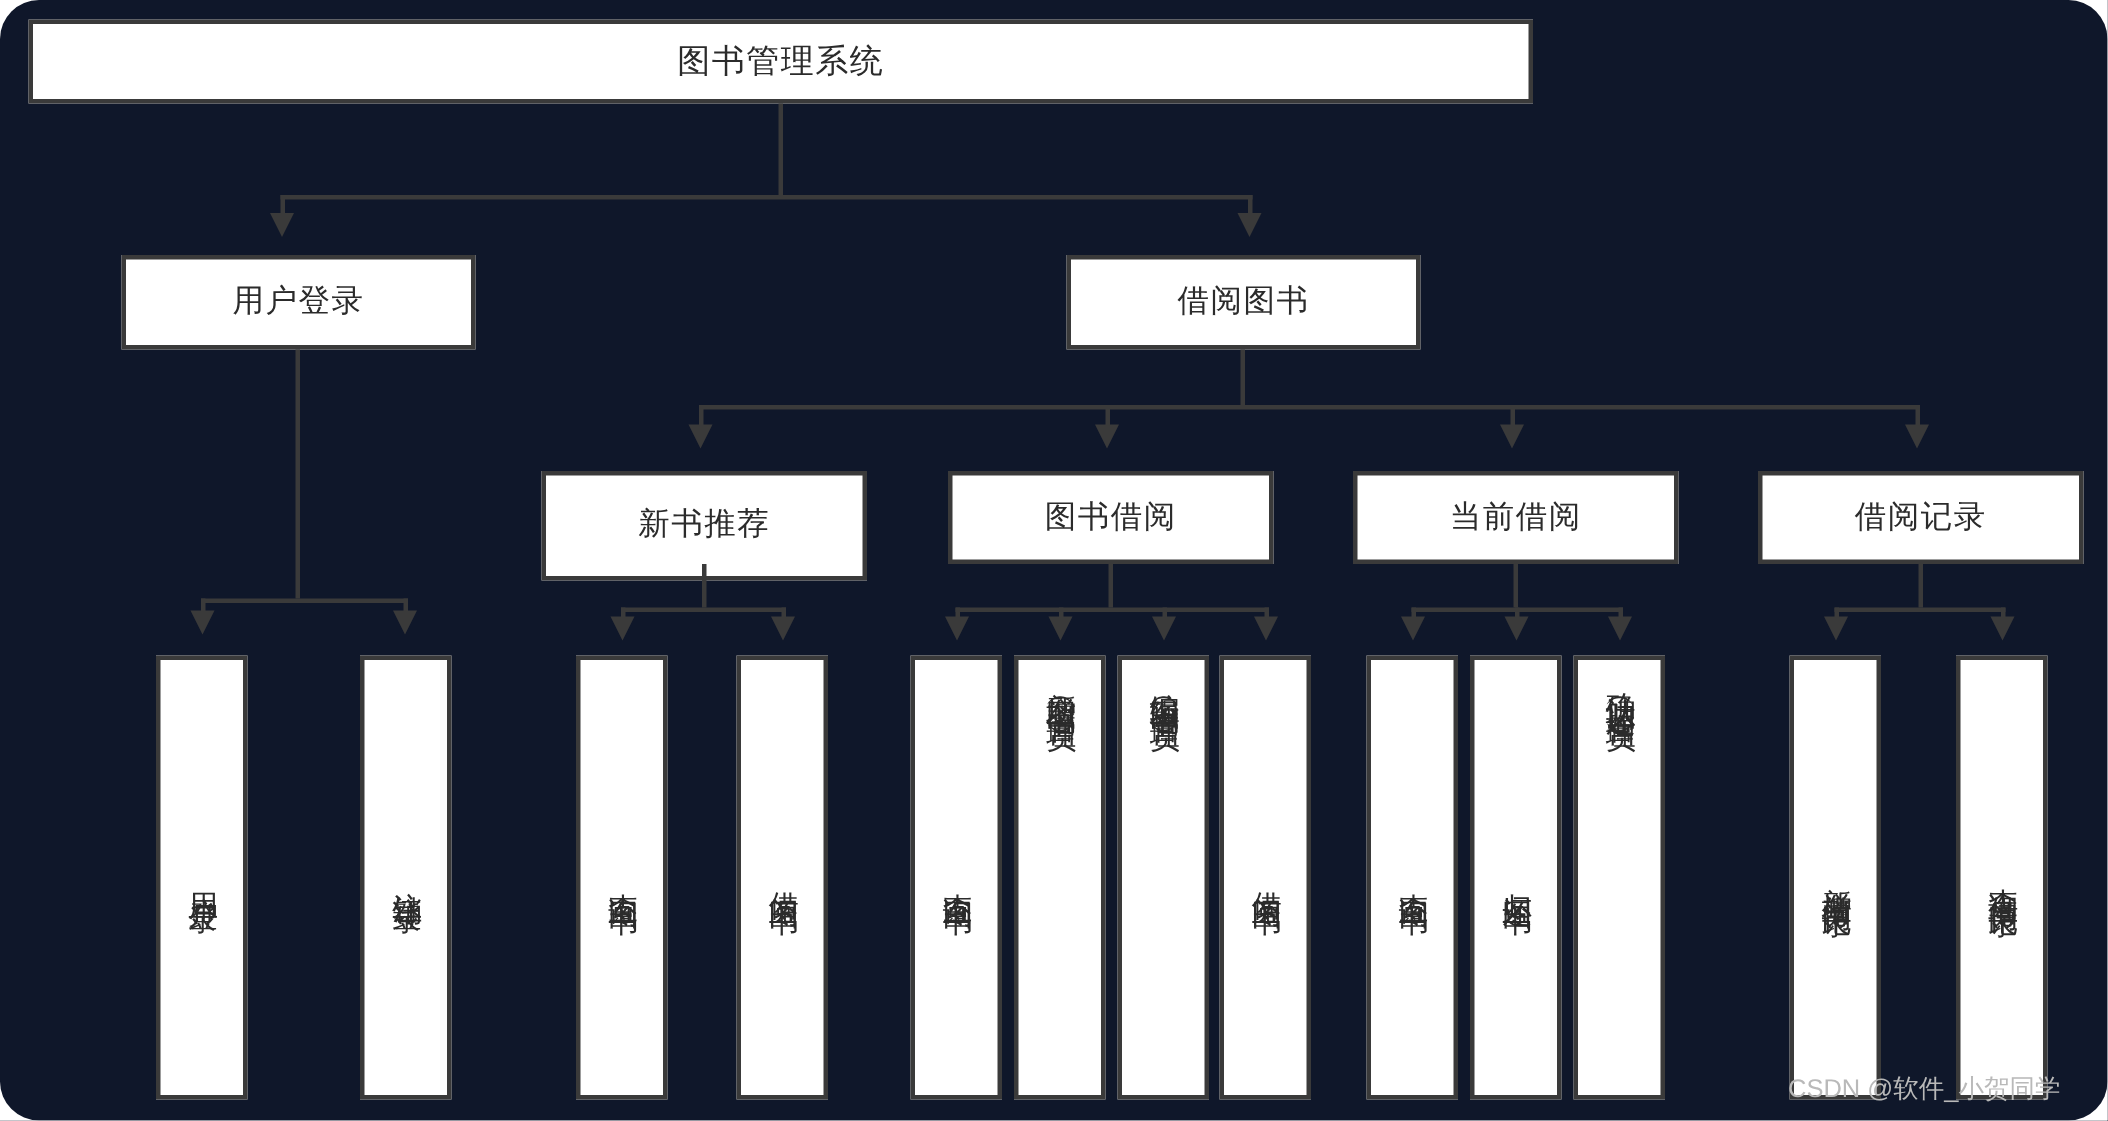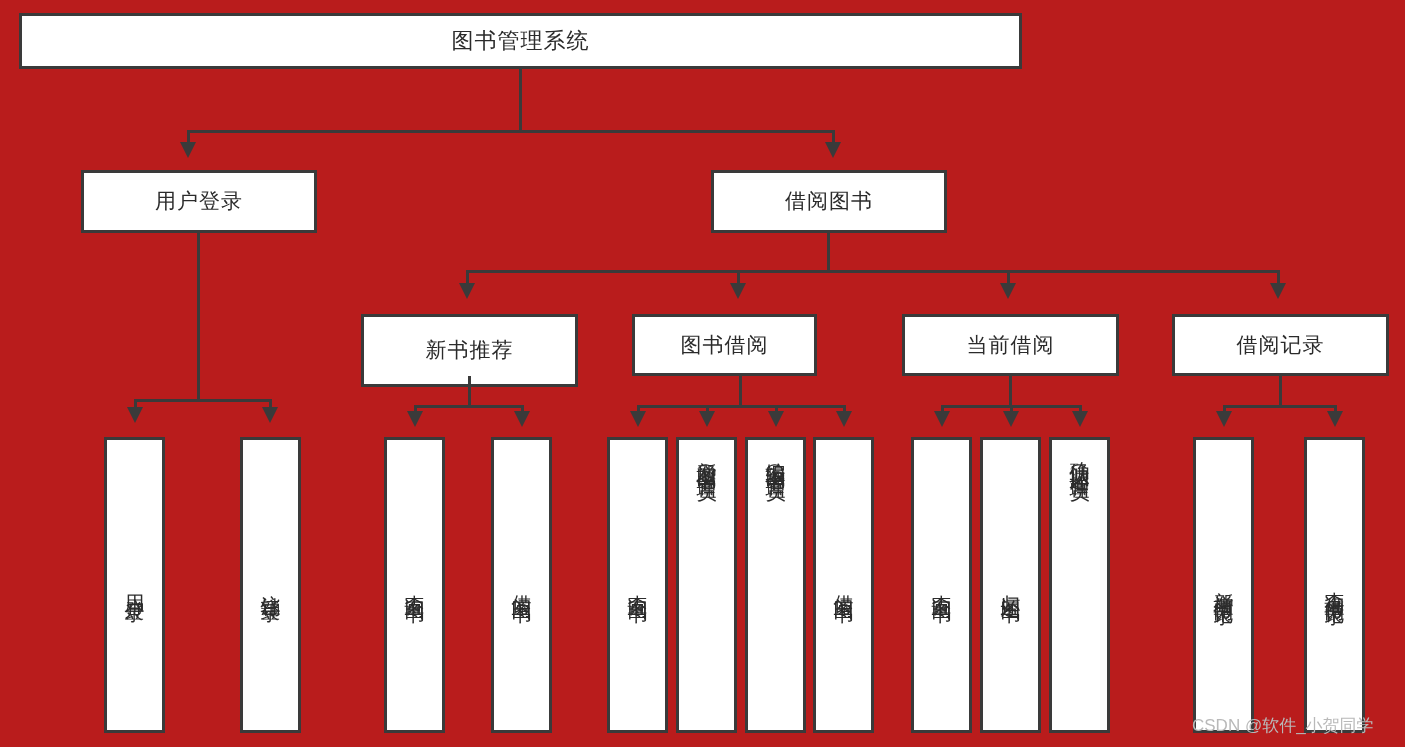--- a/index.html
+++ b/index.html
@@ -7,22 +7,23 @@
     padding: 0;
     background: #ffffff;
   }
   body {
     font-family: "Liberation Sans", "DejaVu Sans", sans-serif;
   }
   #canvas {
     position: relative;
     width: 1405px;
     height: 747px;
-    background: #b91c1c;
+    background: #0f172a;
     overflow: hidden;
+    border-radius: 26px;
   }
   
   .node {
     position: absolute;
     box-sizing: border-box;
     background: #ffffff;
     border: 3px solid #3a3a3a;
     display: flex;
     align-items: center;
     justify-content: center;
@@ -123,21 +124,21 @@
   <div class="line vline" style="left:737px; top:270px; height:15px;"></div>
   <div class="arrow" style="left:730px; top:283px;"></div>
   <div class="line vline" style="left:1007px; top:270px; height:15px;"></div>
   <div class="arrow" style="left:1000px; top:283px;"></div>
   <div class="line vline" style="left:1277px; top:270px; height:15px;"></div>
   <div class="arrow" style="left:1270px; top:283px;"></div>
 
   <div class="node lvl3" style="left:361px; top:314px; width:217px; height:73px;">
     <span class="label">新书推荐</span>
   </div>
-  <div class="node lvl3" style="left:632px; top:314px; width:185px; height:62px;">
+  <div class="node lvl3" style="left:632px; top:314px; width:217px; height:62px;">
     <span class="label">图书借阅</span>
   </div>
   <div class="node lvl3" style="left:1172px; top:314px; width:217px; height:62px;">
     <span class="label">借阅记录</span>
   </div>
   <div class="node lvl3" style="left:902px; top:314px; width:217px; height:62px;">
     <span class="label">当前借阅</span>
   </div>
 
   <div class="line vline" style="left:468px; top:376px; height:29px;"></div>

